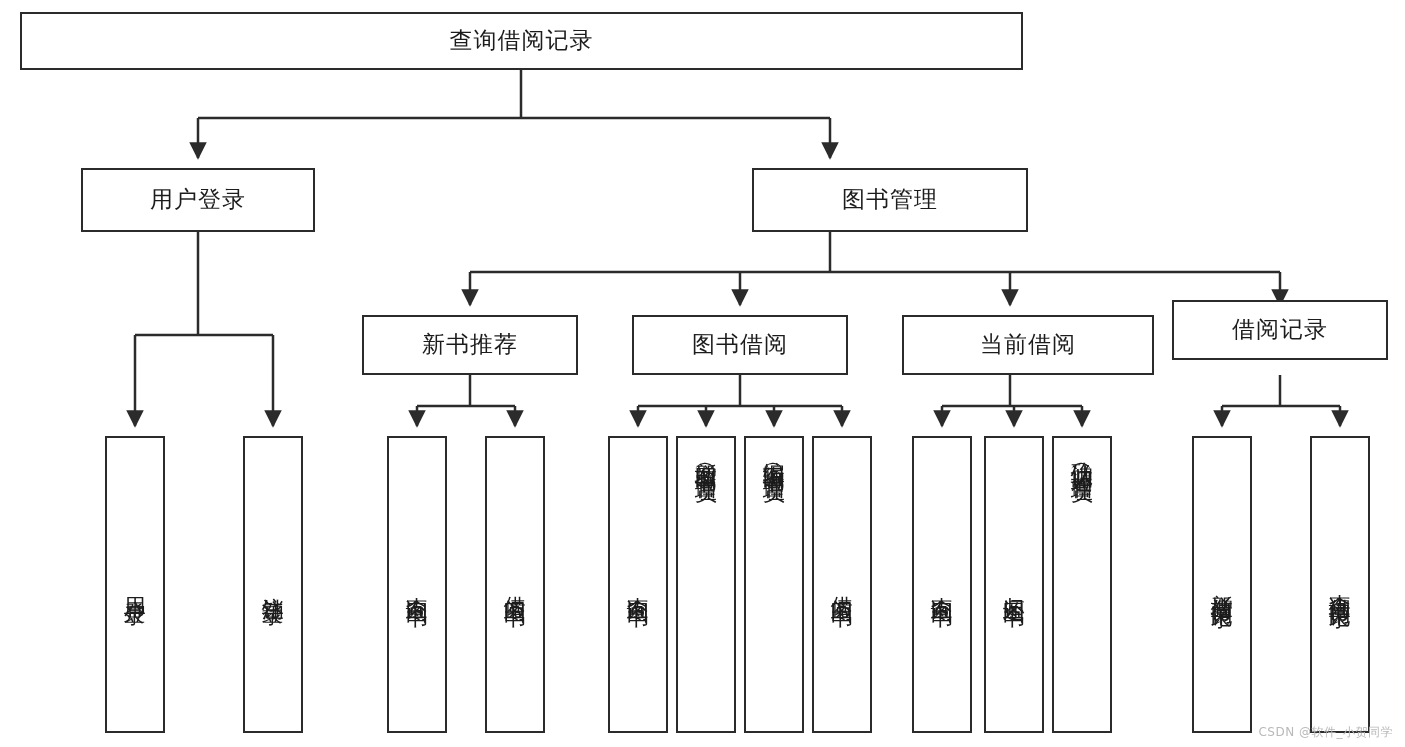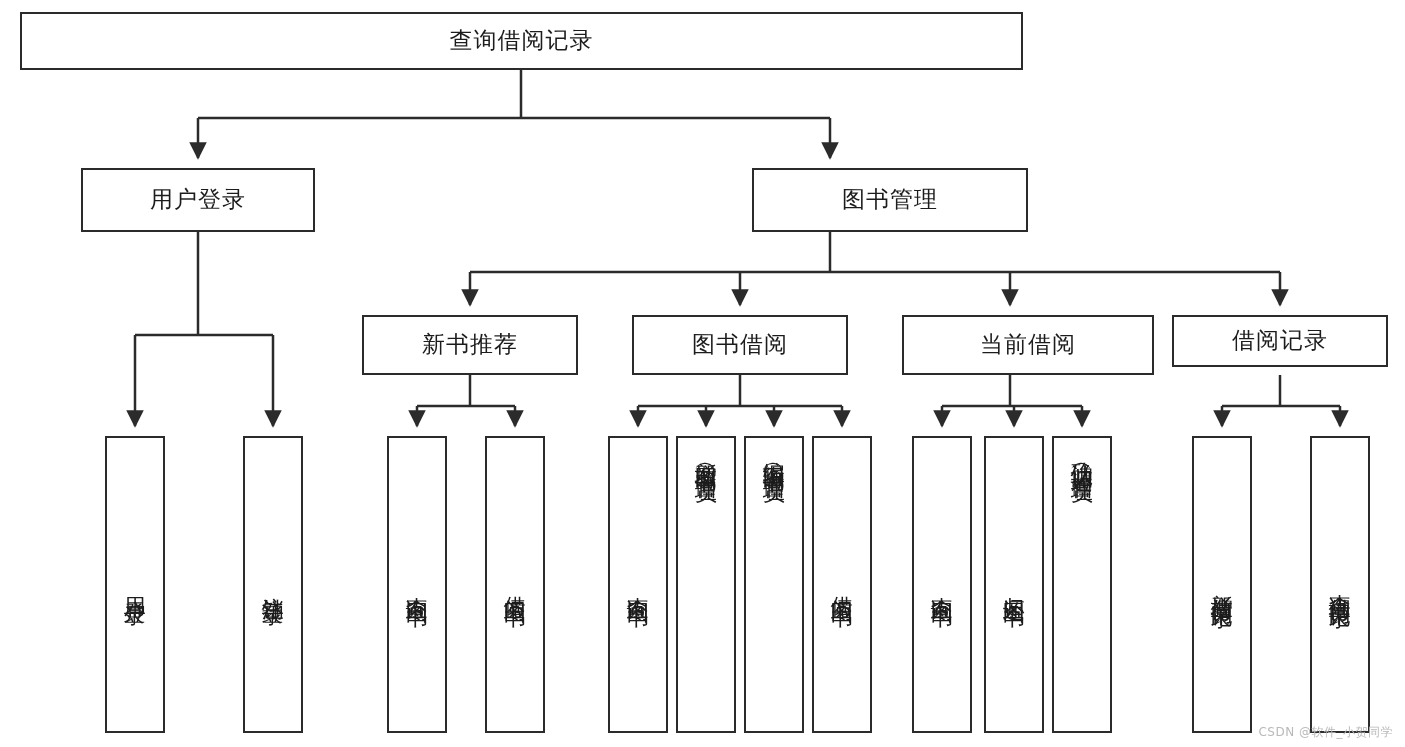--- a/index.html
+++ b/index.html
@@ -125,21 +125,21 @@
   </svg>
 
   <div class="node horiz node-title" id="node-root" style="left: 20px; top: 12px; width: 1003px; height: 58px;">查询借阅记录</div>
 
   <div class="node horiz" id="node-l2-0" style="left: 81px; top: 168px; width: 234px; height: 64px;">用户登录</div>
   <div class="node horiz" id="node-l2-1" style="left: 752px; top: 168px; width: 276px; height: 64px;">图书管理</div>
 
   <div class="node horiz" id="node-l3-0" style="left: 362px; top: 315px; width: 216px; height: 60px;">新书推荐</div>
   <div class="node horiz" id="node-l3-1" style="left: 632px; top: 315px; width: 216px; height: 60px;">图书借阅</div>
   <div class="node horiz" id="node-l3-2" style="left: 902px; top: 315px; width: 252px; height: 60px;">当前借阅</div>
-  <div class="node horiz" id="node-l3-3" style="left: 1172px; top: 315px; width: 216px; height: 52px;">借阅记录</div>
+  <div class="node horiz" id="node-l3-3" style="left: 1172px; top: 300px; width: 216px; height: 60px;">借阅记录</div>
 
   <div class="node vert" id="node-leaf-0" style="left: 105px; top: 436px; width: 60px; height: 297px;">用户登录</div>
   <div class="node vert" id="node-leaf-1" style="left: 243px; top: 436px; width: 60px; height: 297px;">注销登录</div>
   <div class="node vert" id="node-leaf-2" style="left: 387px; top: 436px; width: 60px; height: 297px;">查询图书</div>
   <div class="node vert" id="node-leaf-3" style="left: 485px; top: 436px; width: 60px; height: 297px;">借阅图书</div>
   <div class="node vert" id="node-leaf-4" style="left: 608px; top: 436px; width: 60px; height: 297px;">查询图书</div>
   <div class="node vert toptext" id="node-leaf-5" style="left: 676px; top: 436px; width: 60px; height: 297px;">新增图书（管理员）</div>
   <div class="node vert toptext" id="node-leaf-6" style="left: 744px; top: 436px; width: 60px; height: 297px;">编辑图书（管理员）</div>
   <div class="node vert" id="node-leaf-7" style="left: 812px; top: 436px; width: 60px; height: 297px;">借阅图书</div>
   <div class="node vert" id="node-leaf-8" style="left: 912px; top: 436px; width: 60px; height: 297px;">查询图书</div>

